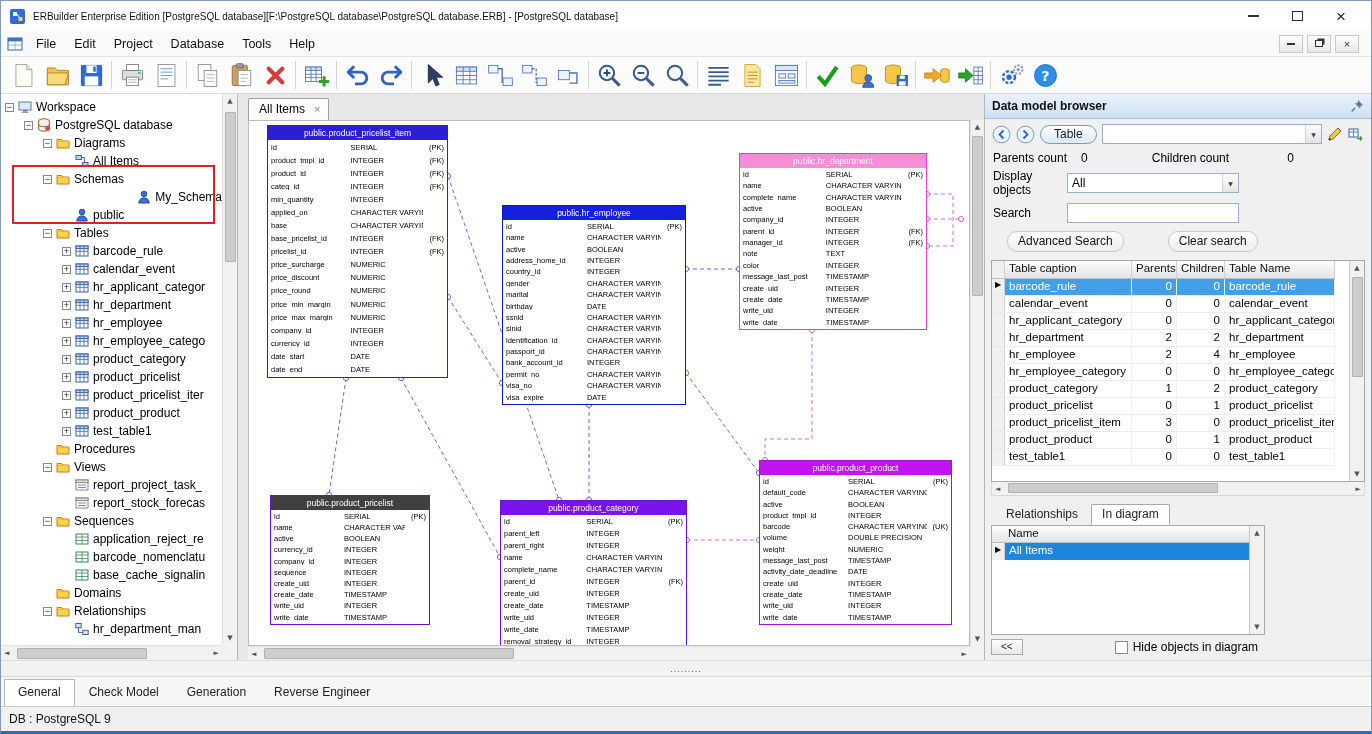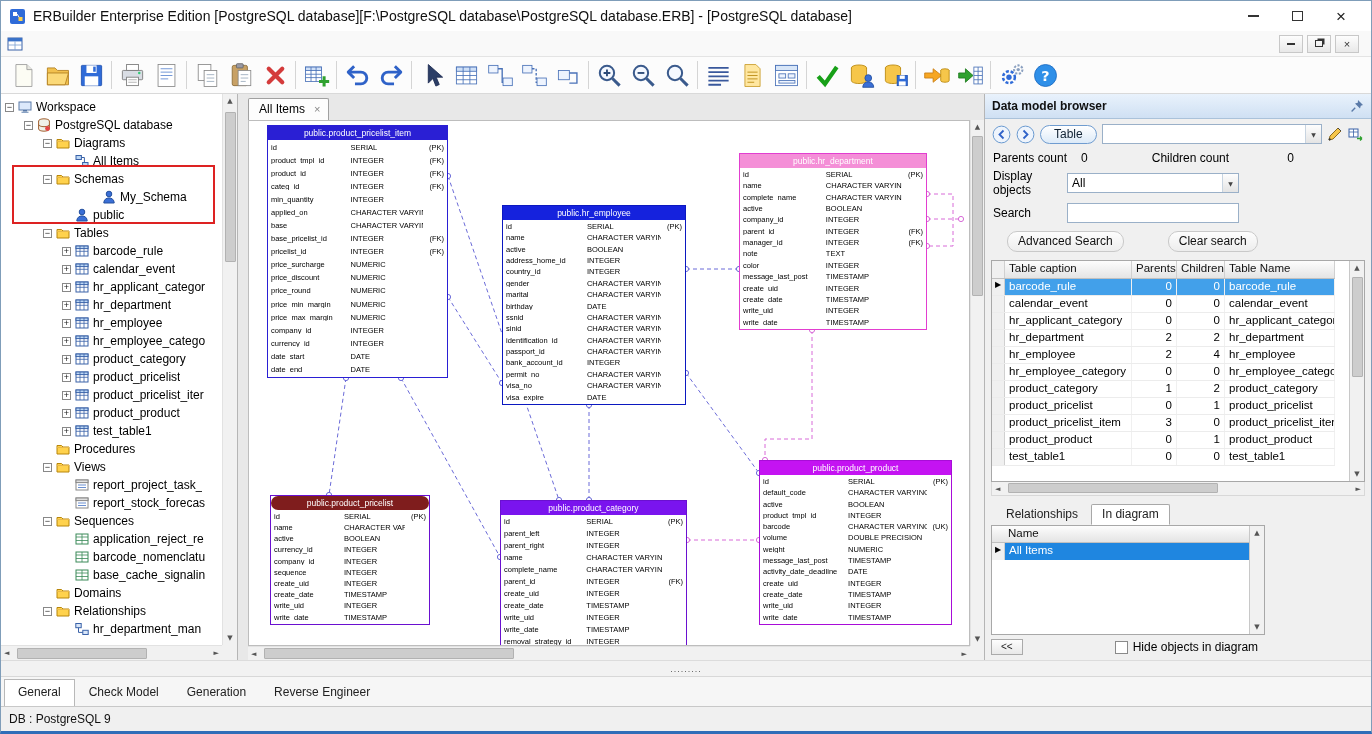--- a/index.html
+++ b/index.html
@@ -3,21 +3,21 @@
 <meta charset="utf-8">
 <style>
   * { box-sizing: border-box; margin: 0; padding: 0; }
   body { font-family: "Liberation Sans", sans-serif; background:#fff; }
   .window { width:1372px; height:734px; border:1px solid #7f9db9; border-bottom:3px solid #2f6db8;
             display:flex; flex-direction:column; background:#f0f0f0; overflow:hidden; }
 
   
   .titlebar { height:30px; background:#fff; display:flex; align-items:center; padding:0 8px; gap:7px; flex:none; }
   .app-icon svg { width:17px; height:17px; display:block; }
-  .title-text { font-size:14px; color:#111; white-space:nowrap; overflow:hidden; }
+  .title-text { font-size:10px; color:#111; white-space:nowrap; overflow:hidden; }
   .win-controls { margin-left:auto; display:flex; }
   .win-btn { width:44px; height:26px; display:flex; align-items:center; justify-content:center; color:#333; }
   .min-glyph { width:11px; height:2px; background:#333; display:inline-block; }
   .max-glyph { width:11px; height:10px; border:1.6px solid #333; display:inline-block; }
   .close-glyph { font-size:17px; line-height:17px; color:#222; }
 
   
   .menubar { height:25px; background:#f9f9f9; display:flex; align-items:center; padding:0 6px; flex:none; }
   .mdi-doc-icon svg { width:16px; height:16px; display:block; margin-right:4px; }
   .menu-items { display:flex; }
@@ -196,20 +196,28 @@
   </div>
 
   <div class="menubar">
     <span class="mdi-doc-icon">
       <svg viewBox="0 0 16 16">
           <rect x="1" y="2" width="14" height="12" fill="#fff" stroke="#3a62a8"></rect>
           <rect x="1" y="2" width="14" height="3.4" fill="#3a72c8"></rect>
           <path d="M1 9h14M8 5.4V14" stroke="#7aa0d0" stroke-width="0.8"></path>
         </svg>
     </span>
+    <div class="menu-items" id="menu-items">
+        <div class="menu-item">File</div>
+        <div class="menu-item">Edit</div>
+        <div class="menu-item">Project</div>
+        <div class="menu-item">Database</div>
+        <div class="menu-item">Tools</div>
+        <div class="menu-item">Help</div>
+      </div>
     <div class="mdi-controls">
       <div class="mdi-btn">
           <span class="min-glyph small"></span>
         </div>
       <div class="mdi-btn">
           <span class="restore-glyph"></span>
         </div>
       <div class="mdi-btn">
           <span>×</span>
         </div>
@@ -535,21 +543,21 @@
           <div class="tree-row" style="padding-left: 42px;">
             <span class="expander">−</span>
             <span class="tree-icon">
               <svg viewBox="0 0 14 14">
                 <path d="M1 3.5h4.5L7 5h6v7H1z" fill="#ffd24d" stroke="#b8860b"></path>
                 <path d="M1 5.5h12" stroke="#e8b84a"></path>
               </svg>
             </span>
             <span class="tree-label">Schemas</span>
           </div>
-          <div class="tree-row" style="padding-left: 88px;">
+          <div class="tree-row" style="padding-left: 45px; justify-content: flex-end;">
             <span class="expander hidden"></span>
             <span class="tree-icon">
               <svg viewBox="0 0 14 14">
                 <circle cx="7" cy="4" r="2.8" fill="#3a6fd6" stroke="#24509e"></circle>
                 <path d="M1.8 13c0-3.2 2.3-5.1 5.2-5.1s5.2 1.9 5.2 5.1z" fill="#3a6fd6" stroke="#24509e"></path>
               </svg>
             </span>
             <span class="tree-label">My_Schema</span>
           </div>
           <div class="tree-row" style="padding-left: 61px;">
@@ -1184,21 +1192,21 @@
                   <span class="er-key"></span>
                 </div>
                 <div class="er-row">
                   <span class="er-name">write_date</span>
                   <span class="er-type">TIMESTAMP</span>
                   <span class="er-key"></span>
                 </div>
               </div>
             </div>
             <div class="er-table" style="left: 21px; top: 374px; width: 160px; height: 130px; border-color: rgb(106, 16, 208);">
-              <div class="er-header" style="background: #7f1d1d; border-radius: 7px;">public.product_pricelist</div>
+              <div class="er-header" style="background: #404040;">public.product_pricelist</div>
               <div class="er-body">
                 <div class="er-row">
                   <span class="er-name">id</span>
                   <span class="er-type">SERIAL</span>
                   <span class="er-key">(PK)</span>
                 </div>
                 <div class="er-row">
                   <span class="er-name">name</span>
                   <span class="er-type">CHARACTER VARYING</span>
                   <span class="er-key"></span>

